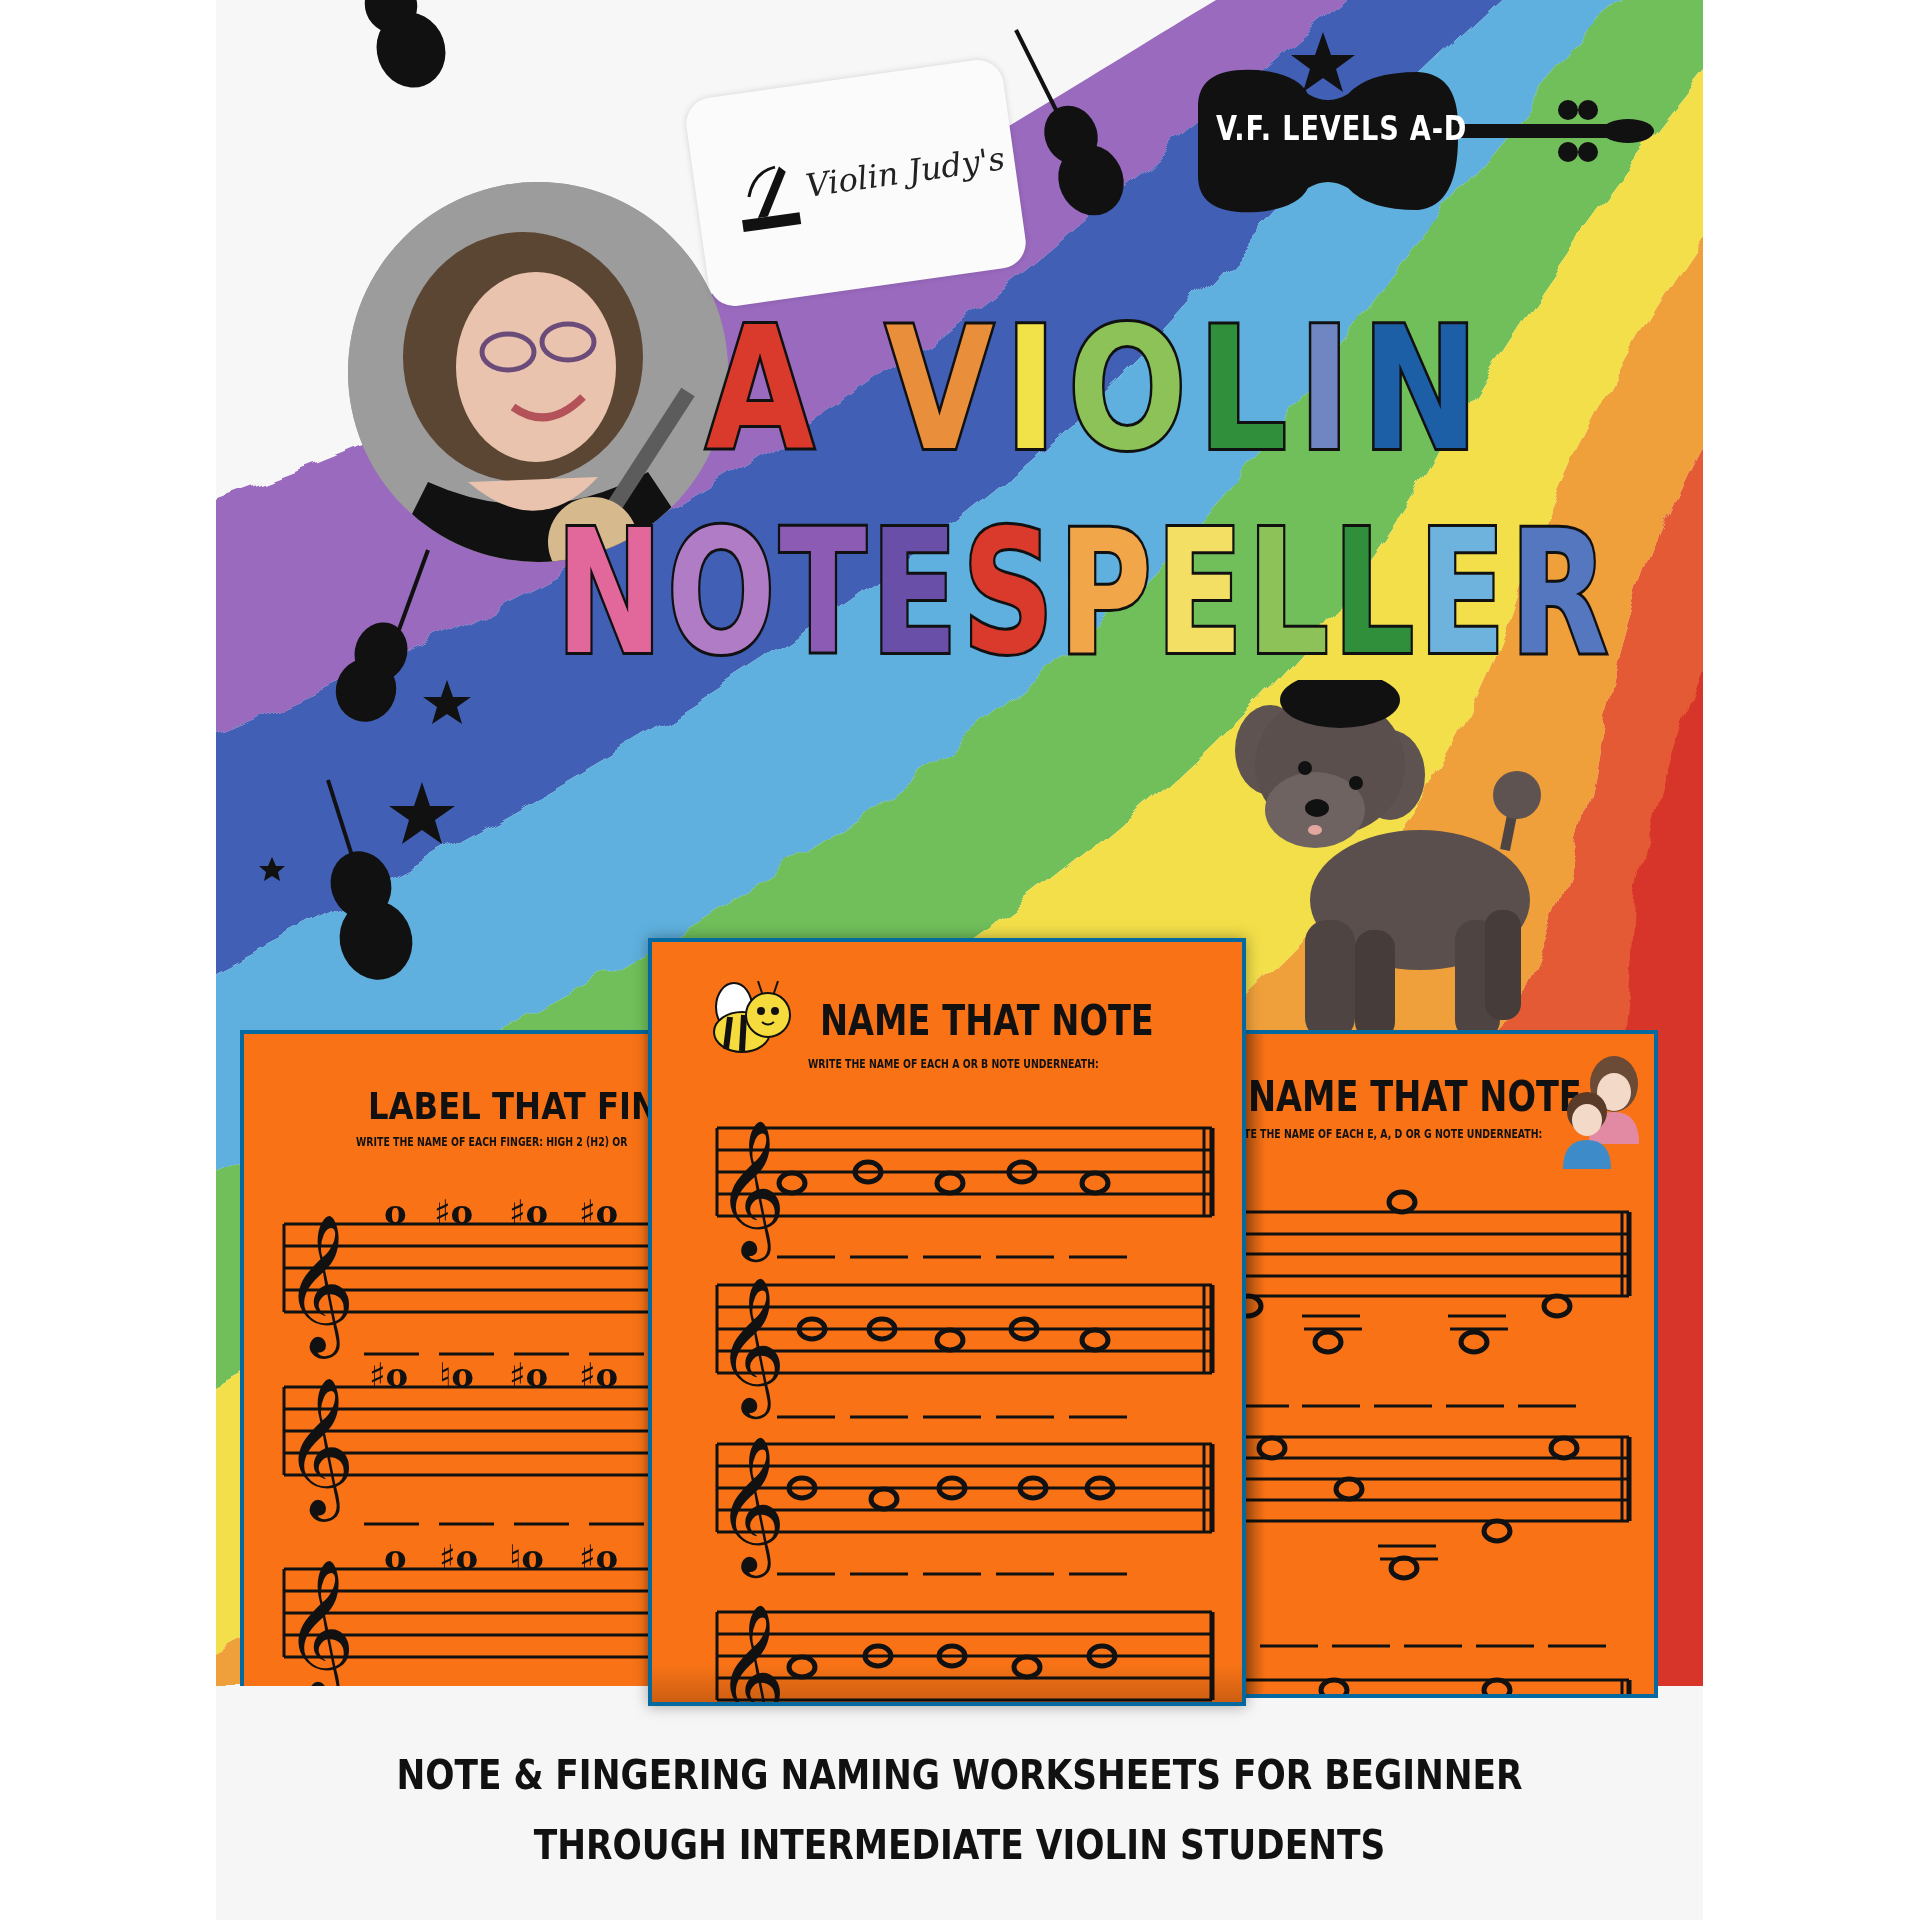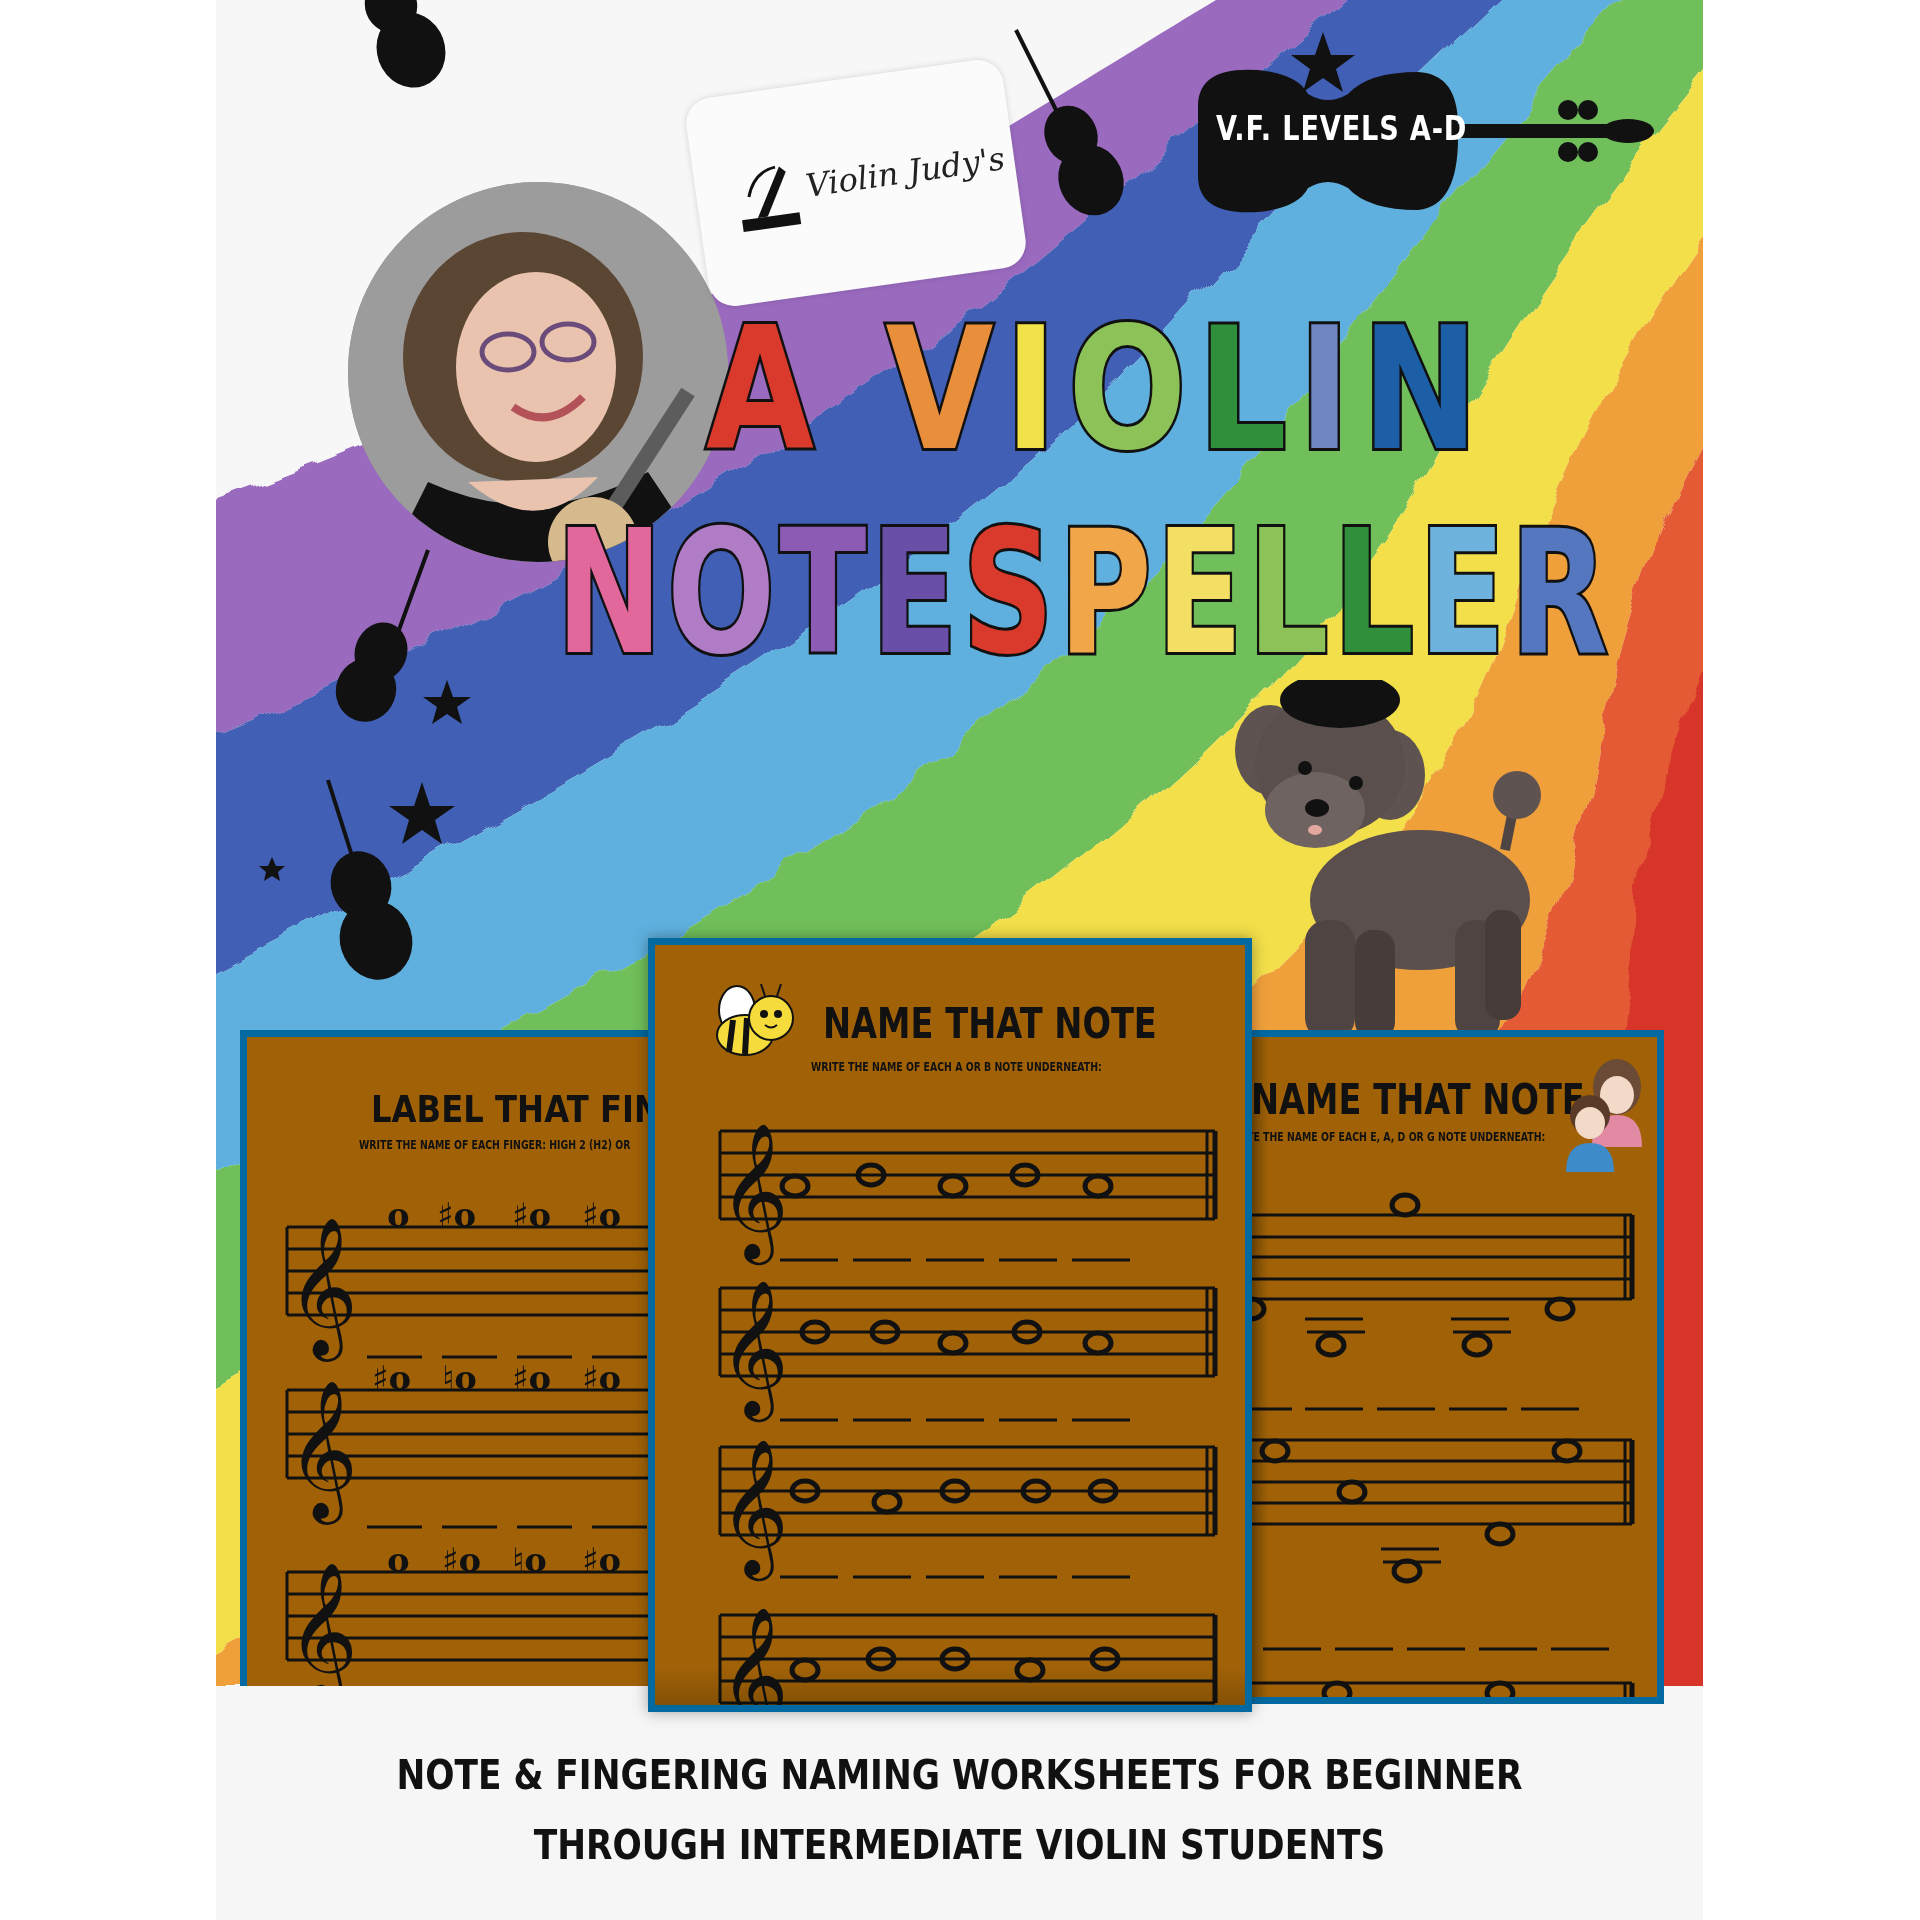--- a/index.html
+++ b/index.html
@@ -13,21 +13,21 @@
   .subtitle.l2{top:1822px;}
   .photo{position:absolute;left:132px;top:182px;width:380px;height:380px;border-radius:50%;background:#9a9a9a;overflow:hidden;}
   .logo-card{position:absolute;left:480px;top:78px;width:320px;height:210px;background:#fbfbfb;border-radius:26px;transform:rotate(-8deg);box-shadow:0 0 6px rgba(0,0,0,0.15);}
   .logo-text{position:absolute;left:110px;top:82px;font-family:"DejaVu Serif",serif;font-style:italic;font-size:32px;color:#222;}
   .vf-badge{position:absolute;left:972px;top:66px;width:470px;height:150px;}
   .vf-text{position:absolute;left:1000px;top:108px;font-family:"DejaVu Sans",sans-serif;font-weight:bold;font-size:34px;color:#fff;transform:scaleX(0.8);transform-origin:left center;letter-spacing:1px;}
   .title-line{position:absolute;font-family:"DejaVu Sans",sans-serif;font-weight:bold;white-space:nowrap;}
   .title-line span{display:inline-block;-webkit-text-stroke:6px #111;paint-order:stroke fill;}
   .tl1{left:490px;top:290px;font-size:170px;transform:scaleX(0.82);transform-origin:left top;letter-spacing:14px;}
   .tl2{left:340px;top:492px;font-size:172px;transform:scaleX(0.74);transform-origin:left top;letter-spacing:6px;}
-  .sheet{position:absolute;background:#a16207;border:7px solid #0369a1;overflow:hidden;}
+  .sheet{position:absolute;background:#f97316;border:4px solid #0369a1;overflow:hidden;}
   .sheet-left{left:24px;top:1030px;width:420px;height:660px;}
   .sheet-mid{left:432px;top:938px;width:590px;height:760px;box-shadow:0 0 14px rgba(0,0,0,0.35);z-index:3;}
   .sheet-right{left:1024px;top:1030px;width:410px;height:660px;z-index:2;}
   .sheet-title{position:absolute;font-family:"DejaVu Sans",sans-serif;font-weight:bold;color:#111;white-space:nowrap;transform-origin:left top;}
   .sheet-sub{position:absolute;font-family:"DejaVu Sans",sans-serif;font-weight:bold;color:#111;white-space:nowrap;font-size:13px;transform:scaleX(0.72);transform-origin:left top;}
   .staff{position:absolute;}
   .shadow-right{position:absolute;top:0;right:0;width:22px;height:100%;background:linear-gradient(to right,rgba(0,0,0,0),rgba(0,0,0,0.3));}
   .shadow-left{position:absolute;top:0;left:0;width:22px;height:100%;background:linear-gradient(to left,rgba(0,0,0,0),rgba(0,0,0,0.3));}
   .fade-bottom{position:absolute;left:0;bottom:0;width:100%;height:38px;background:linear-gradient(to bottom,rgba(0,0,0,0),rgba(0,0,0,0.18));}
 </style>

